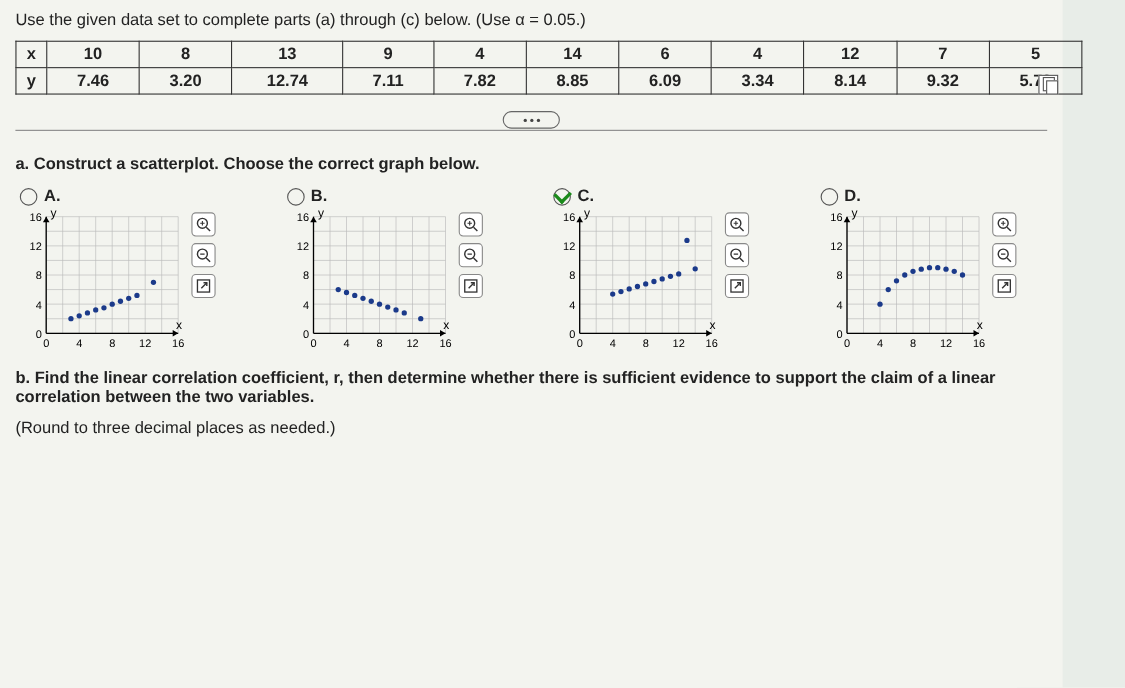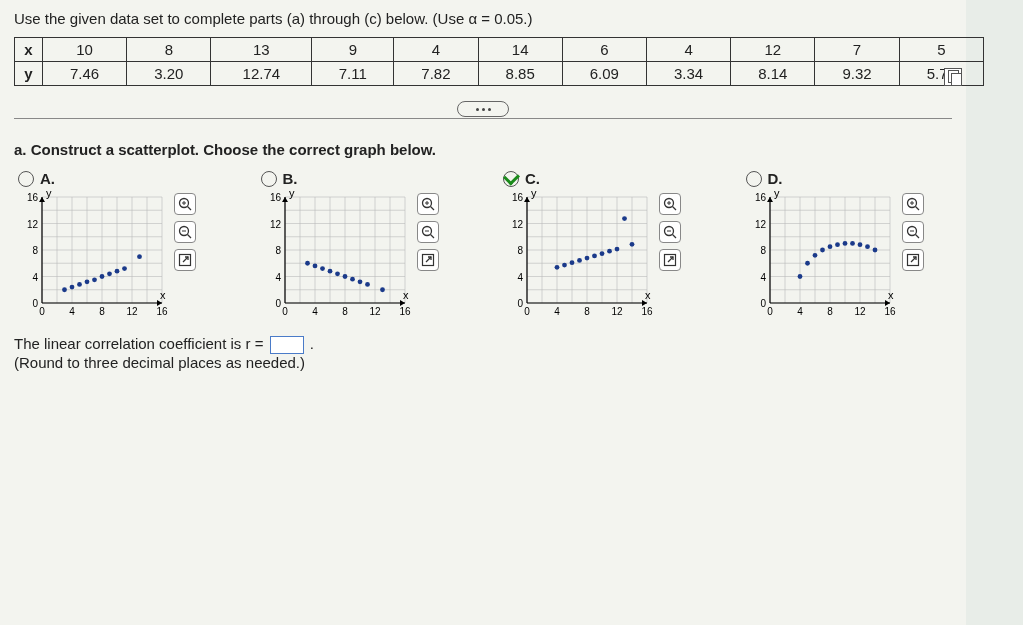--- a/index.html
+++ b/index.html
@@ -20,21 +20,21 @@
   .intro { margin: 4px 0 10px 0; }
   table.dt {
     border-collapse: collapse;
     width: 970px;
   }
   table.dt td, table.dt th {
     border: 1px solid #333;
     text-align: center;
     padding: 3px 6px;
     font-size: 15px;
-    font-weight: normal;
+    font-weight: bold;
   }
   table.dt th { font-weight: bold; width: 28px; }
   .hr { border: 0; border-top: 1px solid #888; margin: 32px 0 8px 0; }
   .dots-pill {
     width: 52px; height: 16px; border: 1px solid #666; border-radius: 10px;
     margin: -26px auto 24px auto; background: #f3f4ef;
     display: flex; align-items: center; justify-content: center; gap:3px;
     position: relative;
   }
   .dots-pill span { width:3px; height:3px; background:#444; border-radius:50%; }
@@ -437,20 +437,18 @@
                 <rect x="1.5" y="1.5" width="11" height="11" fill="none" stroke="#333" stroke-width="1.2"></rect>
                 <line x1="5" y1="9" x2="10" y2="4" stroke="#333" stroke-width="1.3"></line>
                 <polyline points="7,4 10,4 10,7" fill="none" stroke="#333" stroke-width="1.3"></polyline>
               </svg>
             </div>
       </div>
     </div>
       </div>
     </div>
 
-
-  <div>
-    <span>The linear correlation coefficient is r =</span>
-    <span class="rinput"></span>
-    <span>.</span>
+  <div class="qa">
+    <span class="bold">b. Find the linear correlation coefficient, r, then determine whether there is sufficient evidence to support the claim of a linear correlation between the two variables.</span>
   </div>
+
   <div>(Round to three decimal places as needed.)</div>
 </div>
 
 </body></html>

